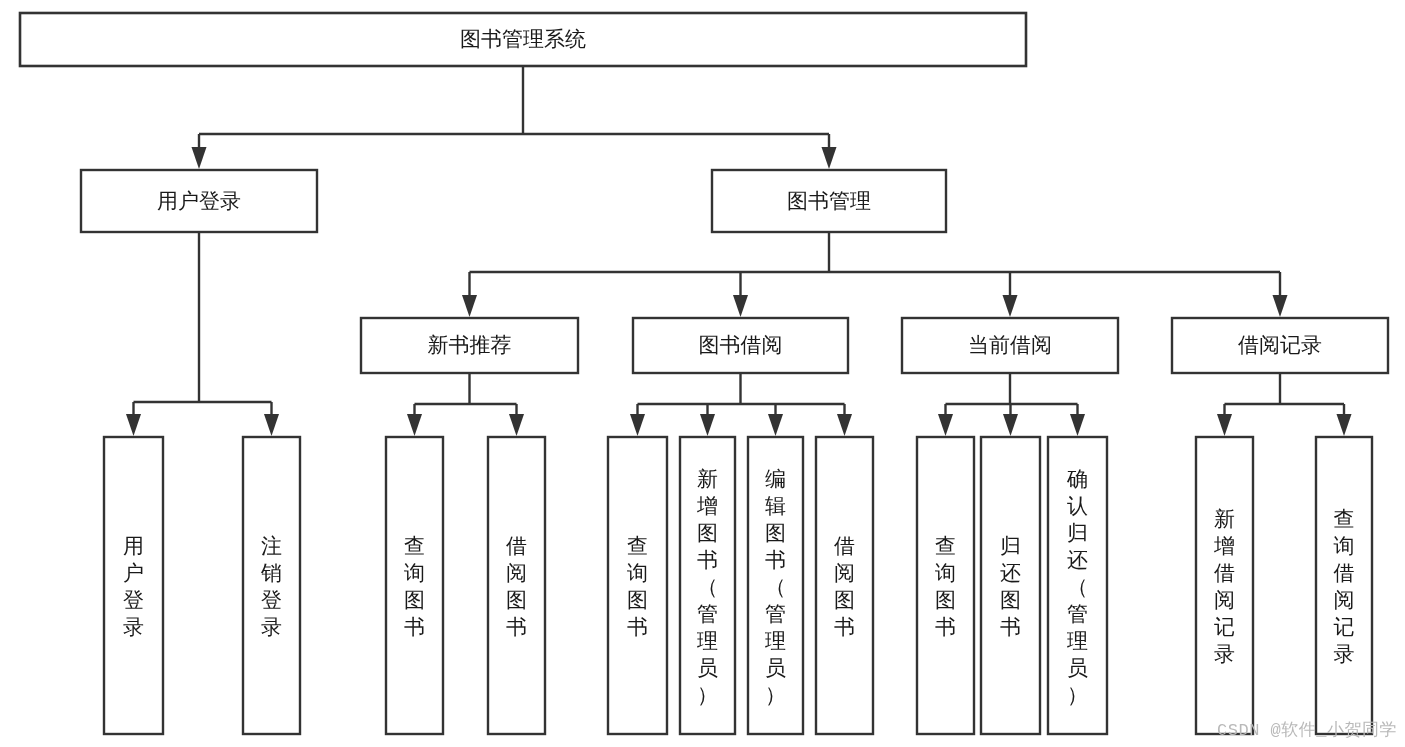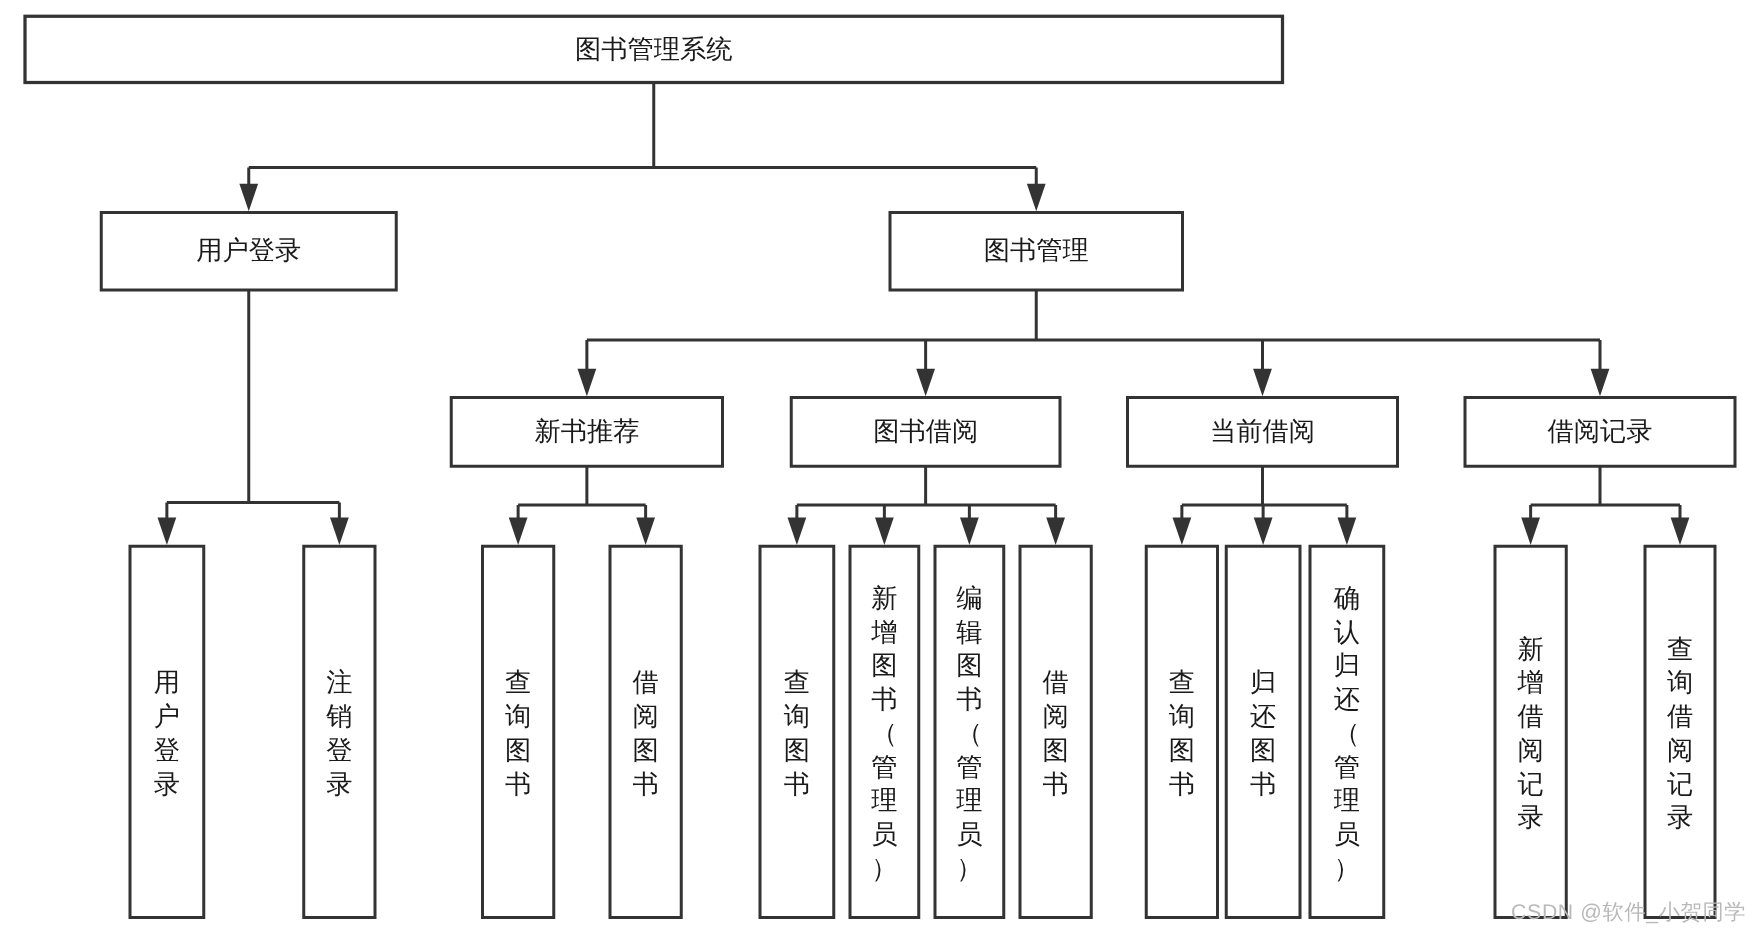--- a/index.html
+++ b/index.html
@@ -48,21 +48,21 @@
     font-family: "Liberation Sans", "DejaVu Sans", sans-serif;
     font-size: 21px;
     fill: #1a1a1a;
     text-anchor: middle;
     dominant-baseline: middle;
   }
   .watermark {
     position: absolute;
     right: 8px;
     bottom: 6px;
-    font-family: Liberation Sans, sans-serif;
+    font-family: Liberation Mono, monospace;
     font-size: 17px;
     color: #b9b9b9;
     letter-spacing: 0.5px;
     white-space: nowrap;
     user-select: none;
   }
 </style>
 </head>
 <body>
 

